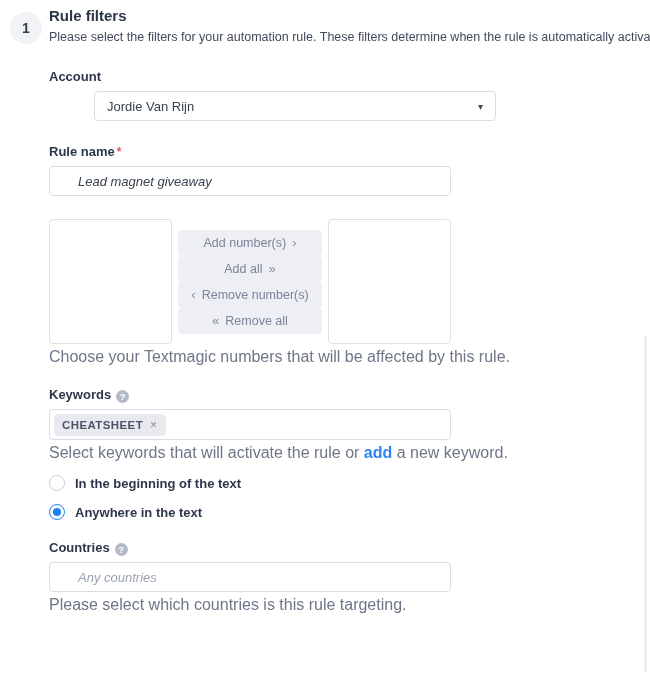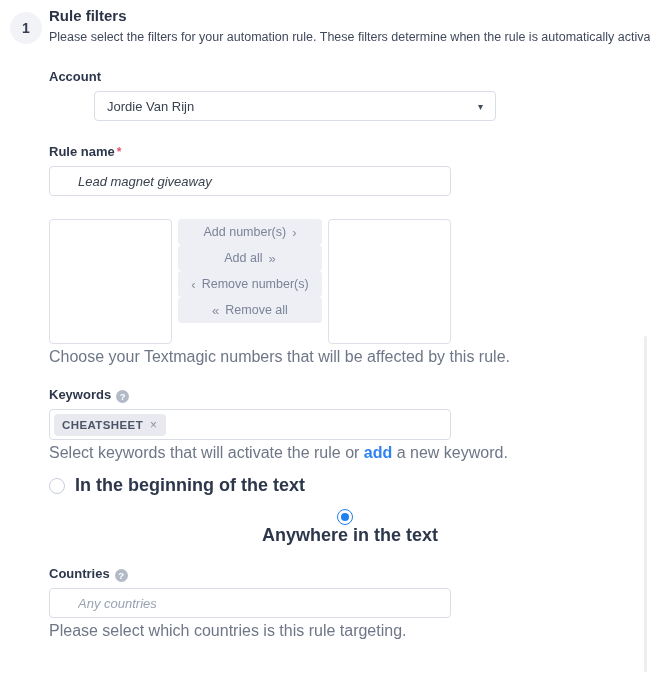--- a/index.html
+++ b/index.html
@@ -38,21 +38,21 @@
   }
   .select .caret { font-size:10px; color:#434c5e; }
   input.ctrl { padding:0 28px; font-family:"Liberation Sans", sans-serif;font-style:italic; }
   input.ctrl::placeholder { color:#9aa2b2; opacity:1; }
 
   .dual-list { display:flex; margin-top:6px; width:402px; }
   .list-box {
     width:124px; height:125px; border:1px solid #dde0e8; border-radius:4px; background:#ffffff;
   }
   .transfer-col {
-    width:144px; margin:0 6px; display:flex; flex-direction:column; justify-content:flex-start;
+    width:144px; margin:0 6px; display:flex; flex-direction:column; justify-content:center;
   }
   .transfer-btn {
     height:26px; border:none; border-radius:4px; background:#edeff4; color:#7b8398;
     font-size:12.5px; font-weight:500; font-family:"Liberation Sans", sans-serif;
     display:flex; align-items:center; justify-content:center; gap:6px; cursor:pointer;
   }
   .transfer-btn .arrow { font-size:13px; color:#868da1; }
 
   .helper { font-size:16px; color:#6e7687; line-height:15px; margin-top:5px; }
   .helper .link { color:#2e83f2; font-weight:700; cursor:pointer; }
@@ -63,29 +63,29 @@
   }
   .tag {
     display:inline-flex; align-items:center; background:#e8eaf0; border-radius:4px;
     padding:3px 8px; height:22px; font-size:11.5px; font-weight:600; letter-spacing:0.4px;
     color:#4c5468;
   }
   .tag .tag-x { margin-left:7px; color:#8a90a1; font-size:12px; font-weight:400; cursor:pointer; }
 
   .radio-group-label { font-size:13px; font-weight:700; color:#2d374b; margin-top:20px; }
   .radio-row { display:flex; align-items:center; margin-top:15px; cursor:pointer; }
-  .radio-row + .radio-row { margin-top:13px;flex-direction:column; }
+  .radio-row + .radio-row { margin-top:13px; }
   .radio-outer {
     width:16px; height:16px; border-radius:50%; border:1.5px solid #c9cfda; background:#fff;
     display:flex; align-items:center; justify-content:center; flex:0 0 auto;
   }
   .radio-row.selected .radio-outer { border-color:#2080f0; }
   .radio-dot { width:8px; height:8px; border-radius:50%; background:transparent; }
   .radio-row.selected .radio-dot { background:#2080f0; }
-  .radio-label { font-size:18px; font-weight:700; color:#2d374b; margin-left:10px; }
+  .radio-label { font-size:13px; font-weight:700; color:#2d374b; margin-left:10px; }
 
   .scroll-edge {
     position:absolute; right:3px; top:336px; bottom:2px; width:3px;
     background:#eceef1; border-radius:2px;
   }
 </style>
 </head>
 <body>
 
 <div class="page">

